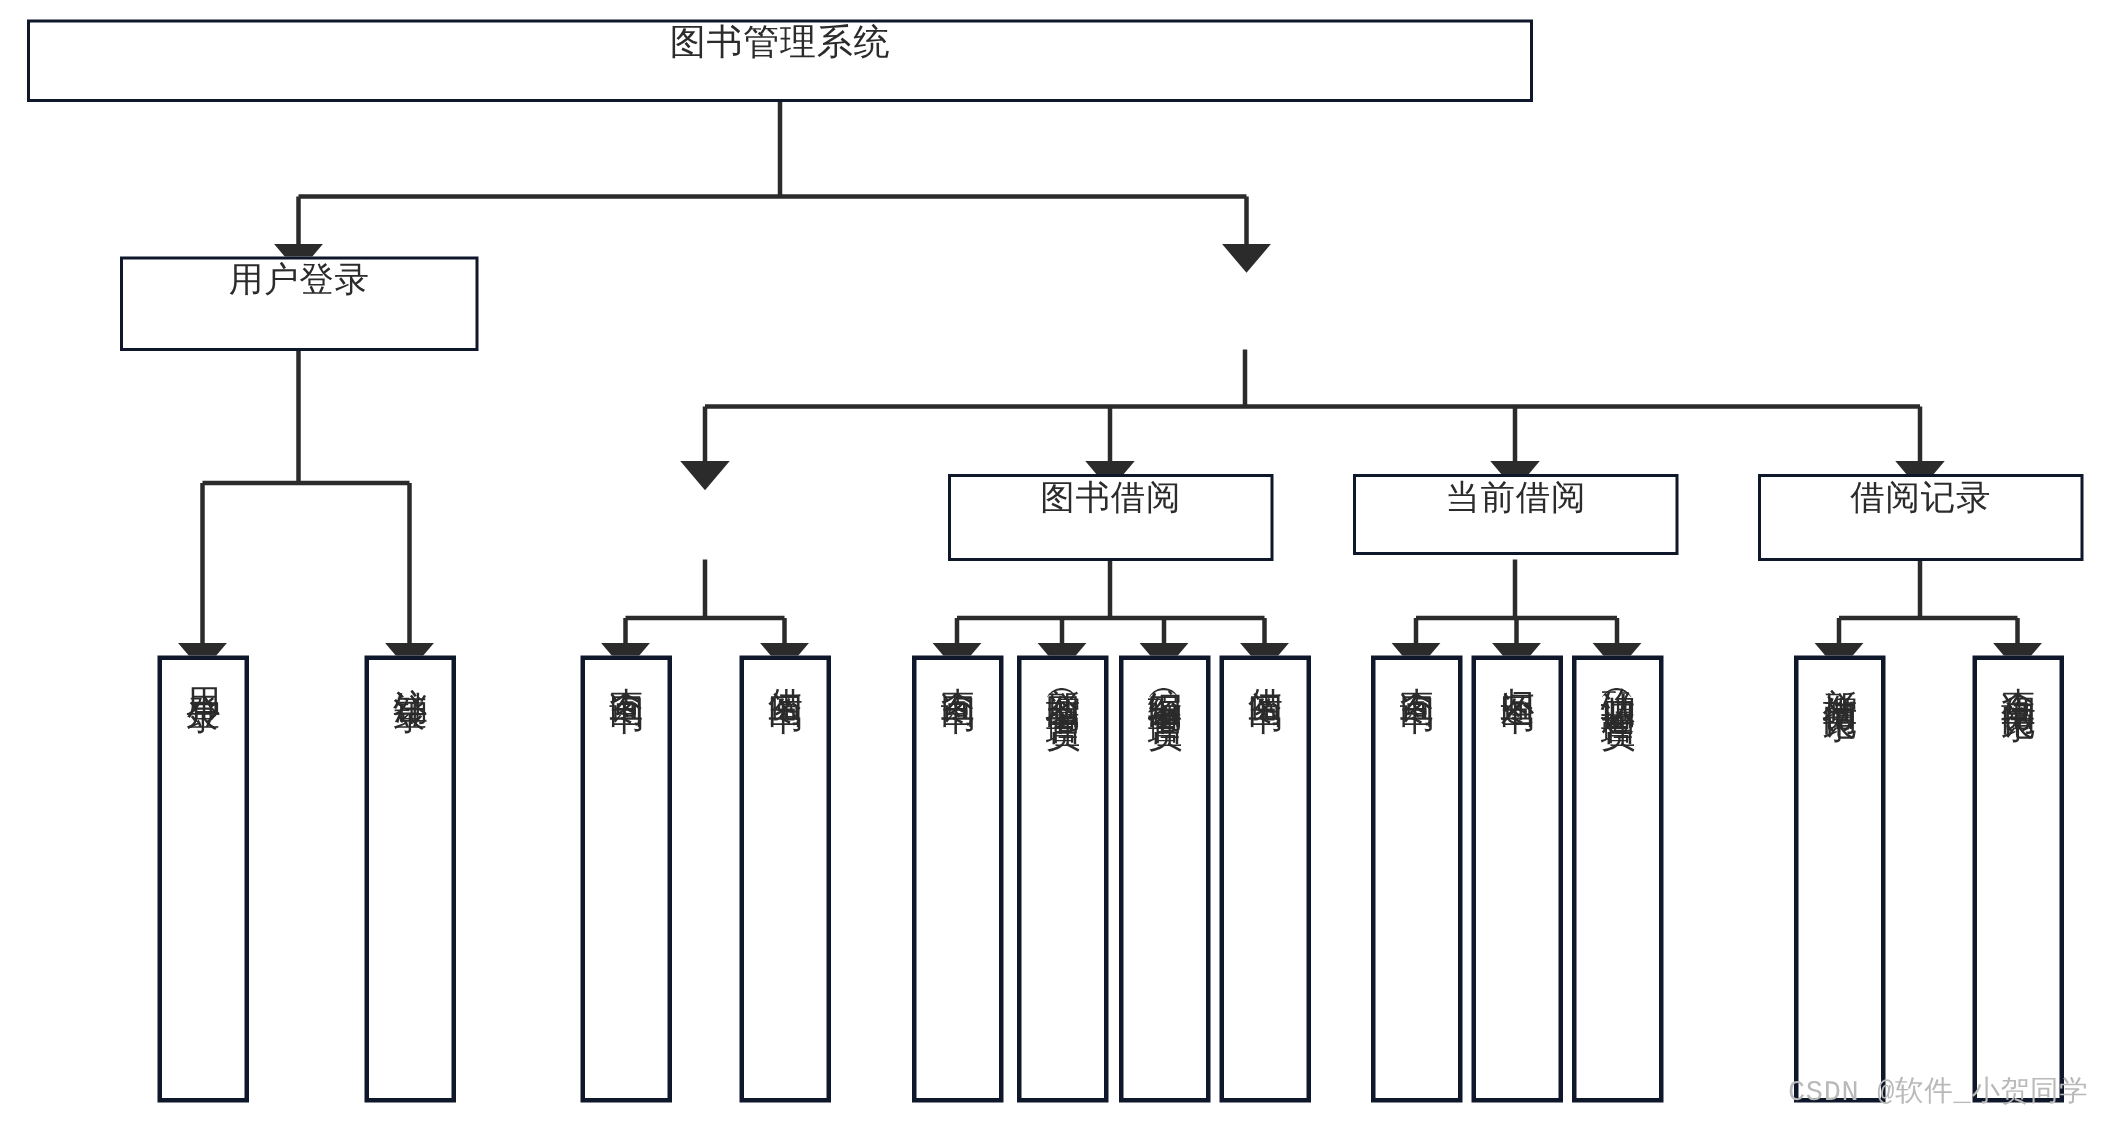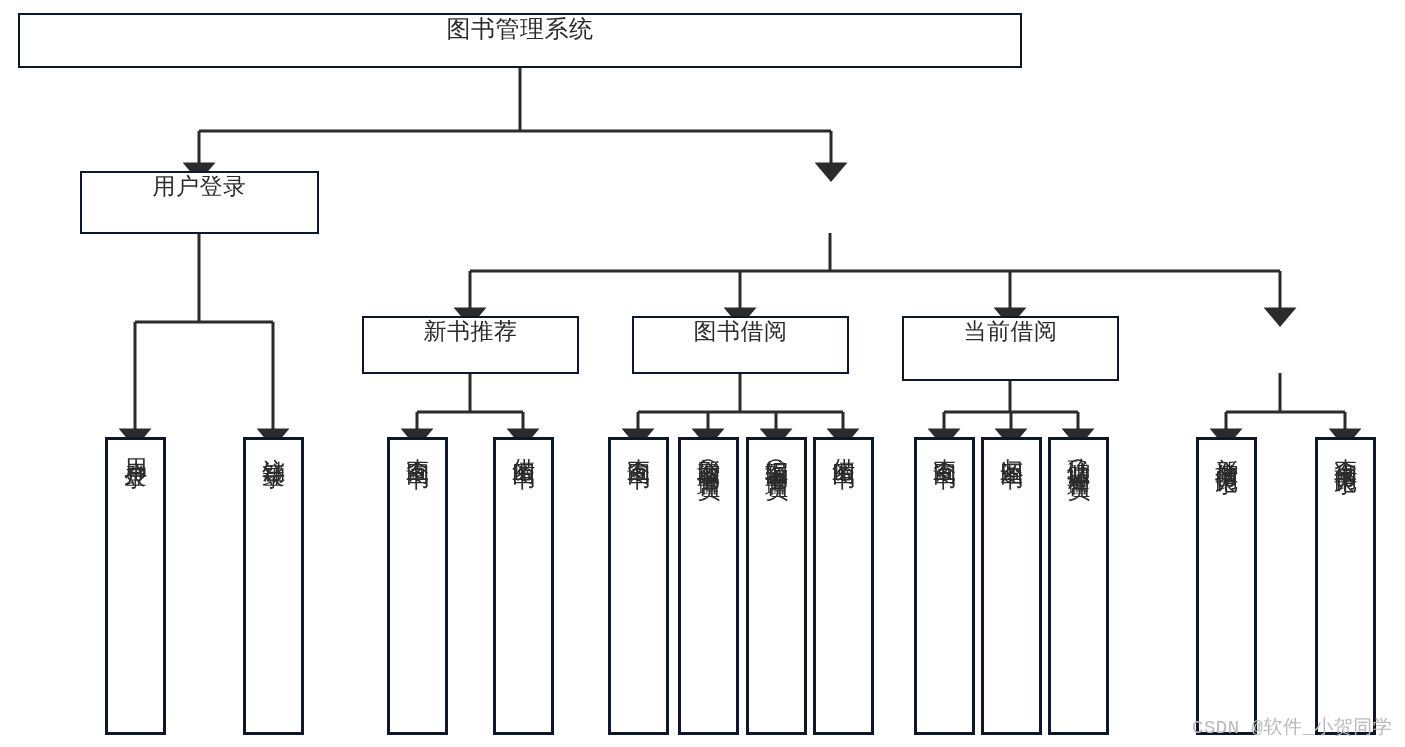--- a/index.html
+++ b/index.html
@@ -125,28 +125,28 @@
   </svg>
 
   <div class="node node-root" style="left:18px; top:13px; width:1004px; height:55px;">
     <span class="label">图书管理系统</span>
   </div>
 
   <div class="node node-l2" style="left:80px; top:171px; width:239px; height:63px;">
     <span class="label">用户登录</span>
   </div>
 
-  <div class="node node-l3" style="left:362px; top:316px; width:217px; height:58px;">
-    <span class="label">新书推荐</span>
-  </div>
   <div class="node node-l3" style="left:632px; top:316px; width:217px; height:58px;">
     <span class="label">图书借阅</span>
   </div>
-  <div class="node node-l3" style="left:902px; top:316px; width:217px; height:65px;">
+  <div class="node node-l3" style="left:902px; top:316px; width:217px; height:54px;">
     <span class="label">当前借阅</span>
+  </div>
+  <div class="node node-l3" style="left:1172px; top:316px; width:217px; height:58px;">
+    <span class="label">借阅记录</span>
   </div>
 
   <div class="node node-leaf" style="left:105px; top:437px; width:61px; height:298px;">
     <span class="label">用户登录</span>
   </div>
   <div class="node node-leaf" style="left:243px; top:437px; width:61px; height:298px;">
     <span class="label">注销登录</span>
   </div>
 
   <div class="node node-leaf" style="left:387px; top:437px; width:61px; height:298px;">

